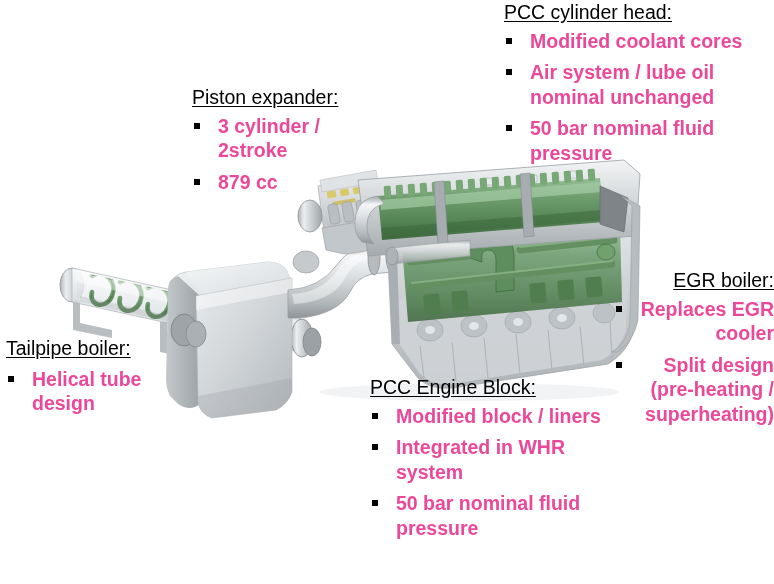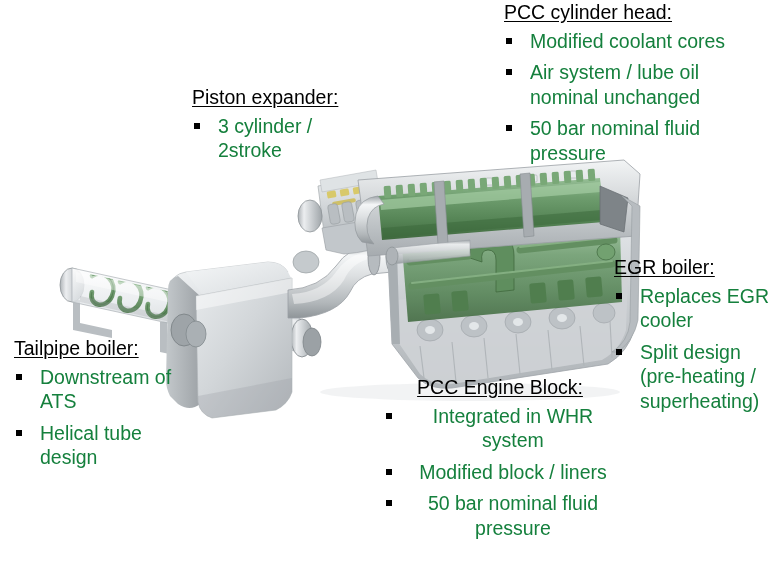--- a/index.html
+++ b/index.html
@@ -37,40 +37,41 @@
     list-style: none;
     margin: 0;
     padding: 0;
   }
   .bullets li {
     position: relative;
     padding-left: 26px;
     font-size: 19.5px;
     line-height: 1.25;
     margin-top: 7px;
-    color: #15803d;
+    color: #ec4899;
+    font-weight: bold;
   }
   .bullets li:first-child { margin-top: 5px; }
   .bullet-sq {
     position: absolute;
     left: 2px;
     top: 9px;
     width: 6px;
     height: 6px;
     background: #000;
     display: block;
   }
   .btxt { display: block; }
 
   
   #cb-cylhead   { left: 504px; top: 1px;   width: 266px; }
   #cb-piston    { left: 192px; top: 86px;  width: 170px; }
-  #cb-egr       { left: 614px; top: 256px; width: 160px; }
-  #cb-tailpipe  { left: 14px;   top: 337px; width: 165px; }
-  #cb-block     { left: 384px; top: 376px; width: 232px; text-align: center; }
+  #cb-egr       { left: 614px; top: 269px; width: 160px; text-align: right; }
+  #cb-tailpipe  { left: 6px;   top: 337px; width: 165px; }
+  #cb-block     { left: 370px; top: 376px; width: 232px; }
 
   
   #artwork {
     position: absolute;
     left: 0; top: 0;
     width: 774px;
     height: 584px;
     z-index: 5;
   }
 </style>
@@ -356,20 +357,24 @@
     </ul>
   </div>
 
   <div class="callout" id="cb-piston">
     <div class="callout-title">Piston expander:</div>
     <ul class="bullets">
       <li>
         <span class="bullet-sq"></span>
         <span class="btxt">3 cylinder / 2stroke</span>
       </li>
+      <li>
+        <span class="bullet-sq"></span>
+        <span class="btxt">879 cc</span>
+      </li>
     </ul>
   </div>
 
   <div class="callout" id="cb-egr">
     <div class="callout-title">EGR boiler:</div>
     <ul class="bullets">
       <li>
         <span class="bullet-sq"></span>
         <span class="btxt">Replaces EGR cooler</span>
       </li>
@@ -378,39 +383,38 @@
         <span class="btxt">Split design (pre-heating / superheating)</span>
       </li>
     </ul>
   </div>
 
   <div class="callout" id="cb-tailpipe">
     <div class="callout-title">Tailpipe boiler:</div>
     <ul class="bullets">
       <li>
         <span class="bullet-sq"></span>
-        <span class="btxt">Downstream of ATS</span>
       </li>
       <li>
         <span class="bullet-sq"></span>
         <span class="btxt">Helical tube design</span>
       </li>
     </ul>
   </div>
 
   <div class="callout" id="cb-block">
     <div class="callout-title">PCC Engine Block:</div>
     <ul class="bullets">
       <li>
         <span class="bullet-sq"></span>
+        <span class="btxt">Modified block / liners</span>
+      </li>
+      <li>
+        <span class="bullet-sq"></span>
         <span class="btxt">Integrated in WHR system</span>
-      </li>
-      <li>
-        <span class="bullet-sq"></span>
-        <span class="btxt">Modified block / liners</span>
       </li>
       <li>
         <span class="bullet-sq"></span>
         <span class="btxt">50 bar nominal fluid pressure</span>
       </li>
     </ul>
   </div>
 
 </div>
 

